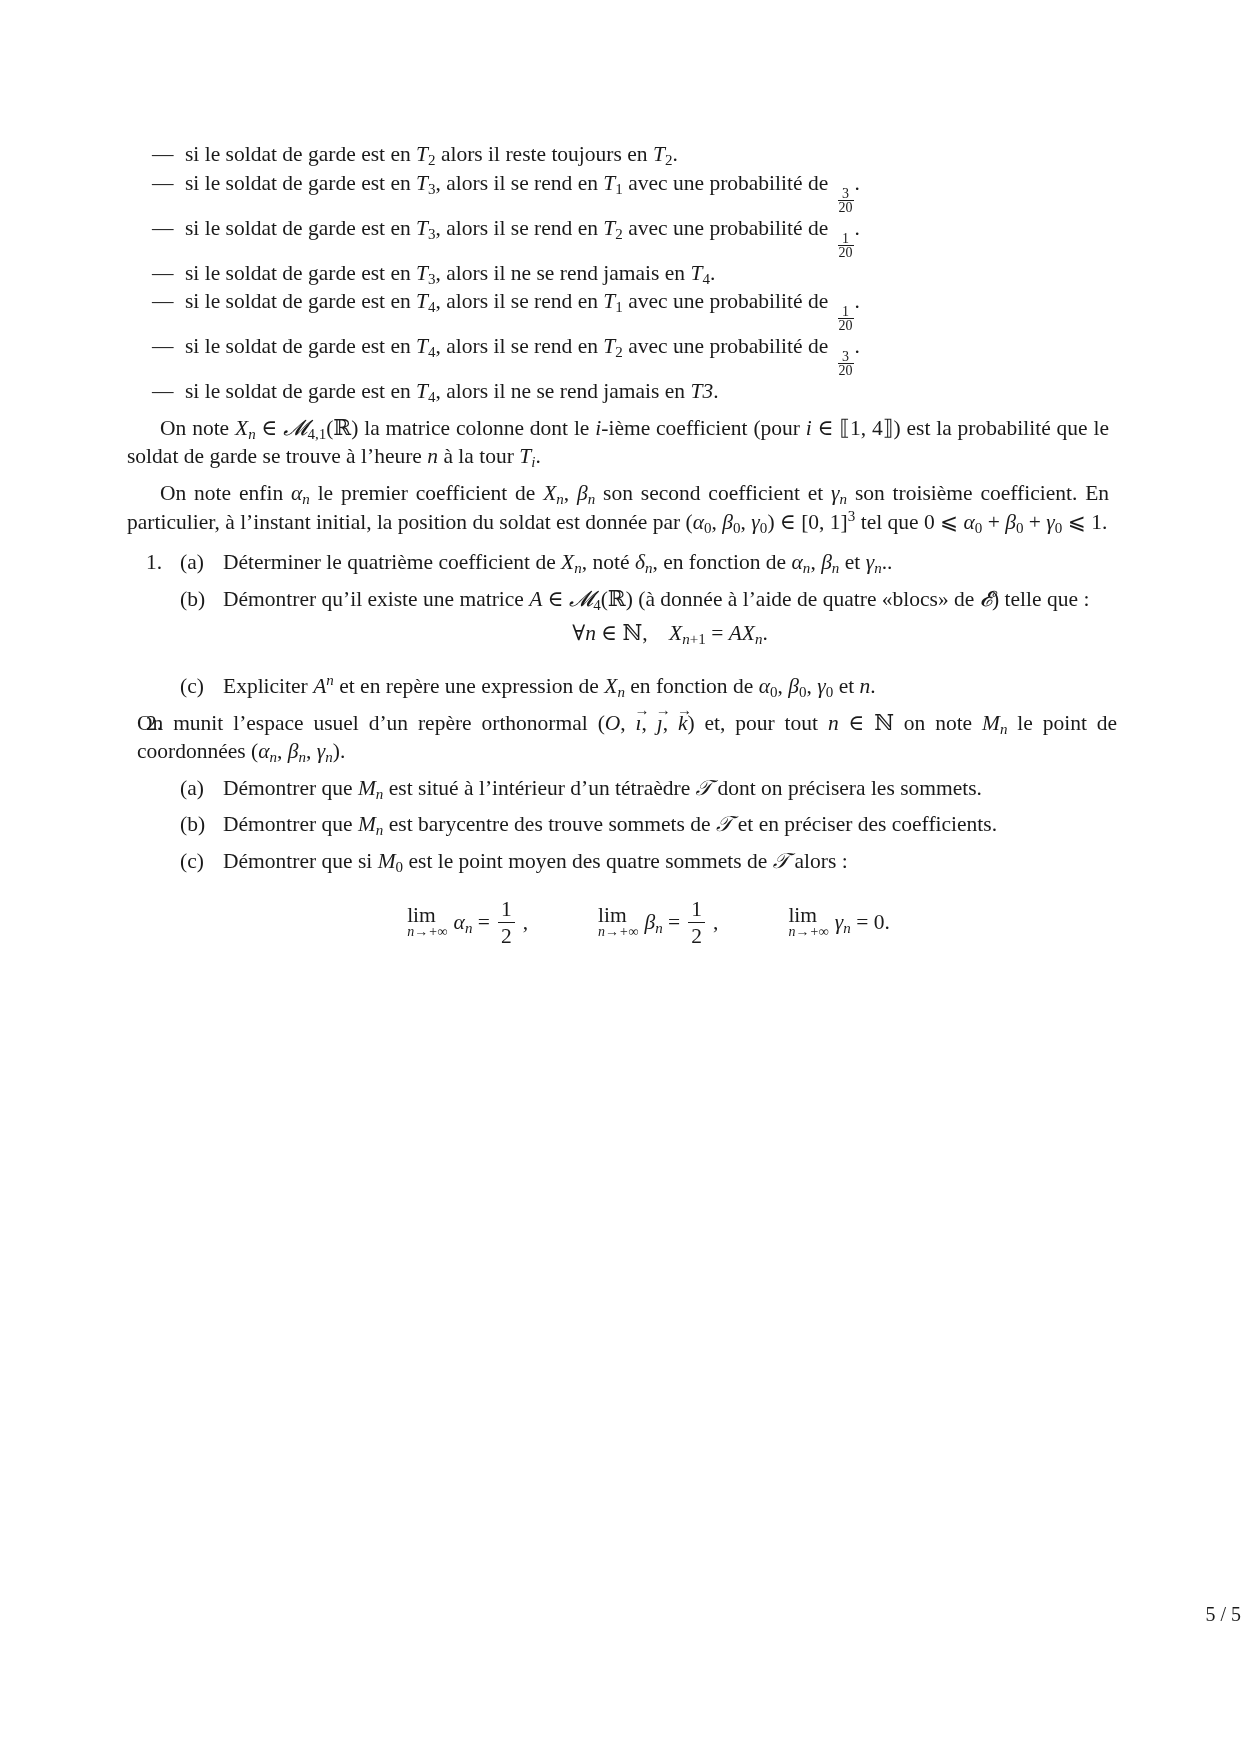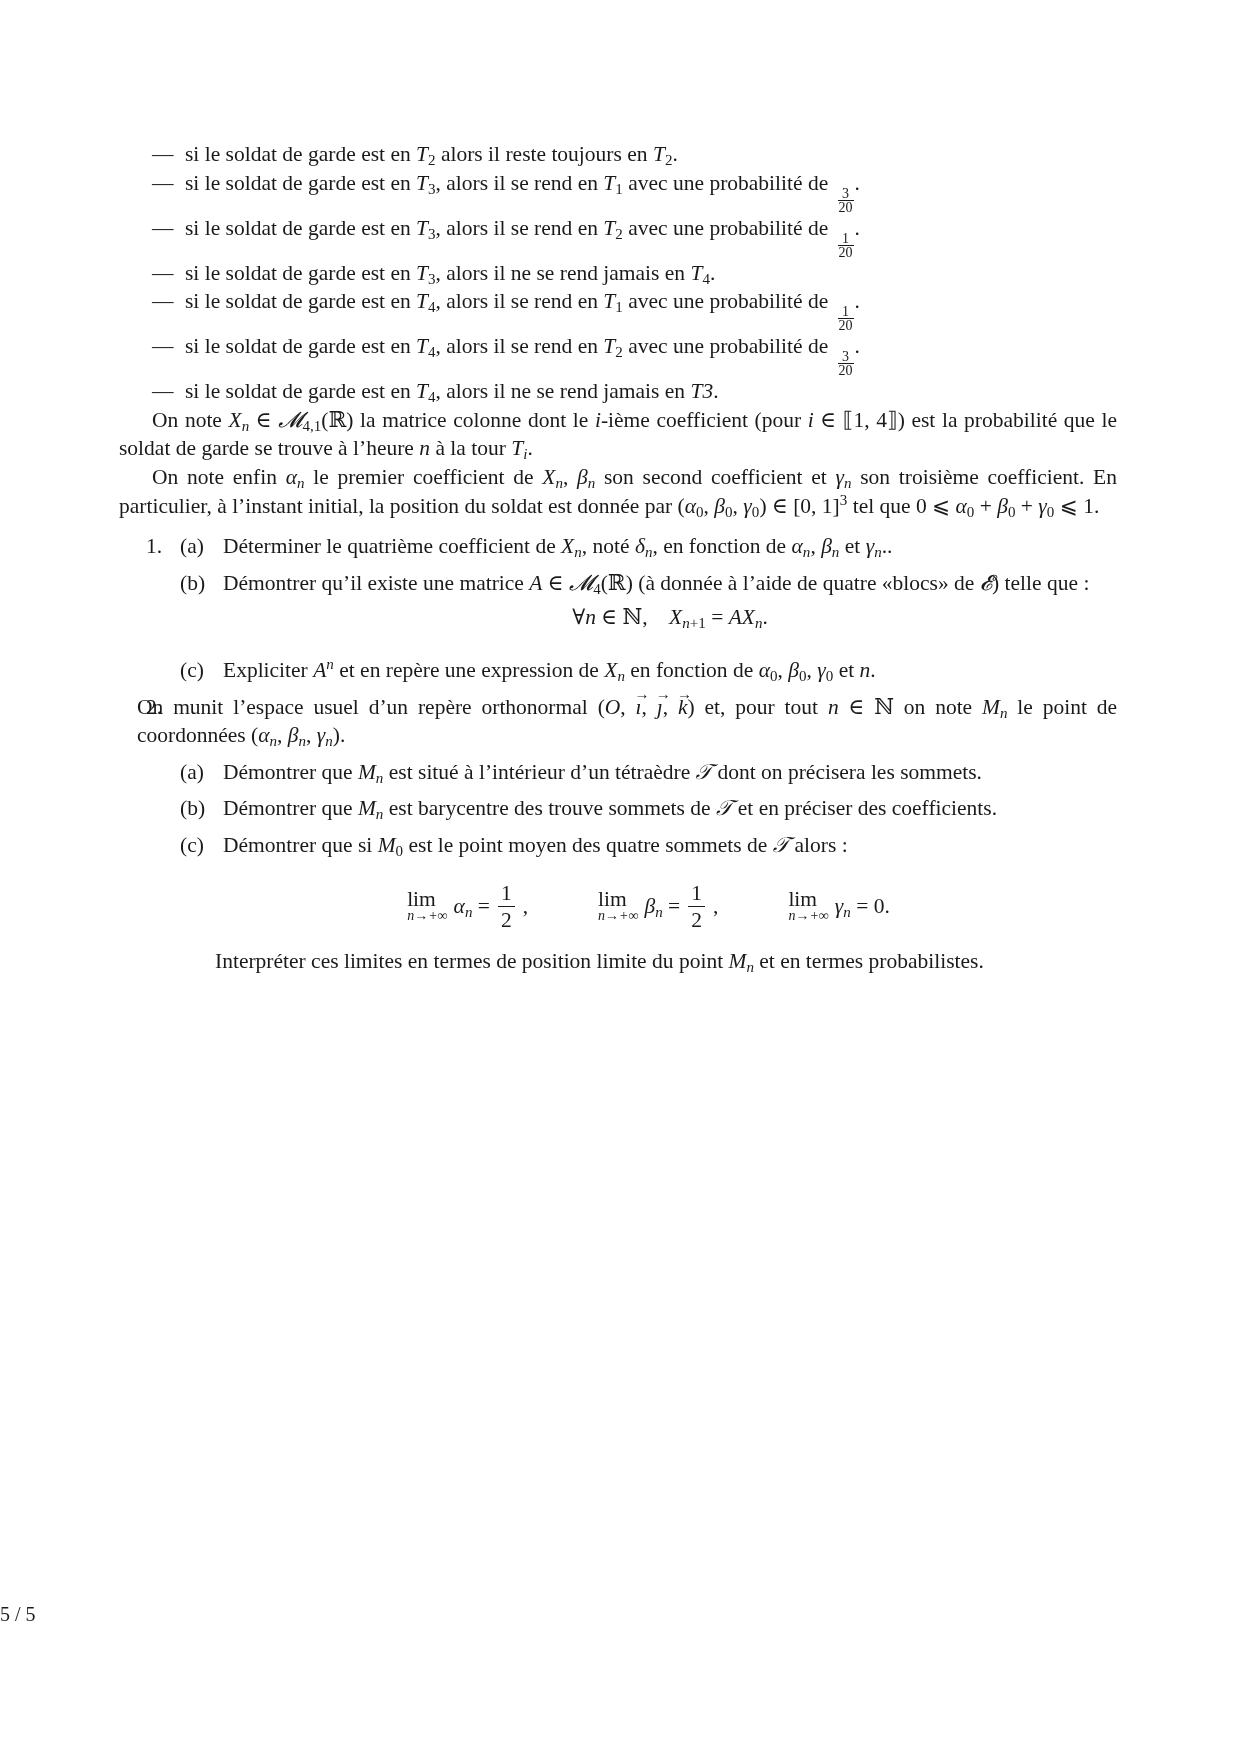--- a/index.html
+++ b/index.html
@@ -18,21 +18,21 @@
   sup { font-size: 70%; vertical-align: 8px; line-height: 0; font-style: normal; }
   .frac {
     display: inline-flex; flex-direction: column; align-items: center;
     vertical-align: -8px; font-size: 14px; line-height: 13px; margin: 0 1px 0 4px;
   }
   .frac .num { padding: 0 1px; }
   .frac .den { border-top: 1px solid #1a1a1a; padding: 0 1px; }
   .bullets { list-style: none; margin: 0; padding: 0; }
   .bullets li { position: relative; padding-left: 66px; }
   .bullets li .dash { position: absolute; left: 33px; top: 0; }
-  .para { text-indent: 33px; text-align: justify; margin: 0; }
+  .para { text-indent: 33px; text-align: justify; margin: 8px; }
   .q1, .q2 { position: relative; padding-left: 61px; margin: 0; }
   .qnum { position: absolute; left: 27px; }
   .qfirst { margin-top: 12px; }
   .sub { position: relative; padding-left: 43px; margin: 0; }
   .sublabel { position: absolute; left: 0; }
   .display { text-align: center; margin: 6px 0 24px; }
   .spacer8 { height: 8px; }
   .lims {
     display: flex; justify-content: center; gap: 70px; margin: 20px 0 12px 0;
     padding-left: 0;
@@ -40,21 +40,21 @@
   .lim { display: inline-flex; align-items: center; gap: 6px; }
   .limop { display: inline-flex; flex-direction: column; line-height: 20px; }
   .limop .under { font-size: 14px; font-style: italic; line-height: 14px; }
   .bigfrac {
     display: inline-flex; flex-direction: column; align-items: center;
     vertical-align: middle; line-height: 26px; margin: 0 2px;
   }
   .bigfrac .den { border-top: 1px solid #1a1a1a; padding: 0 3px; }
   .interp { padding-left: 96px; margin-top: 14px; }
   .footer {
-    position: absolute; top: 1603px; left: 0; width: 1241px; text-align: left;
+    position: absolute; top: 1603px; left: 0; width: 1241px; text-align: right;
     font-family: "Liberation Serif", "DejaVu Serif", serif; font-size: 20px;
   }
   .arrow { display: inline-block; position: relative; font-style: italic; }
   .arrow::before {
     content: "→"; position: absolute; font-style: normal; font-size: 15px;
     top: -13px; left: -1px;
   }
 </style>
 </head>
 <body>
@@ -179,19 +179,16 @@
       </span>
       <span class="lim">
         <span class="limop">
             <span>lim</span>
             <span class="under">n→+∞</span>
           </span>
         <span><span class="m">γ</span><sub class="m">n</sub> = <span>0.</span></span>
       </span>
     </div>
 
-    <div class="interp" style="margin-left:-61px;">
-      <span>Interpréter ces limites en termes de position limite du point </span><span class="m">M</span><sub class="m">n</sub><span> et en termes probabilistes.</span>
-    </div>
   </div>
 </div>
 
 <div class="footer">5 / 5</div>
 
 </body></html>

